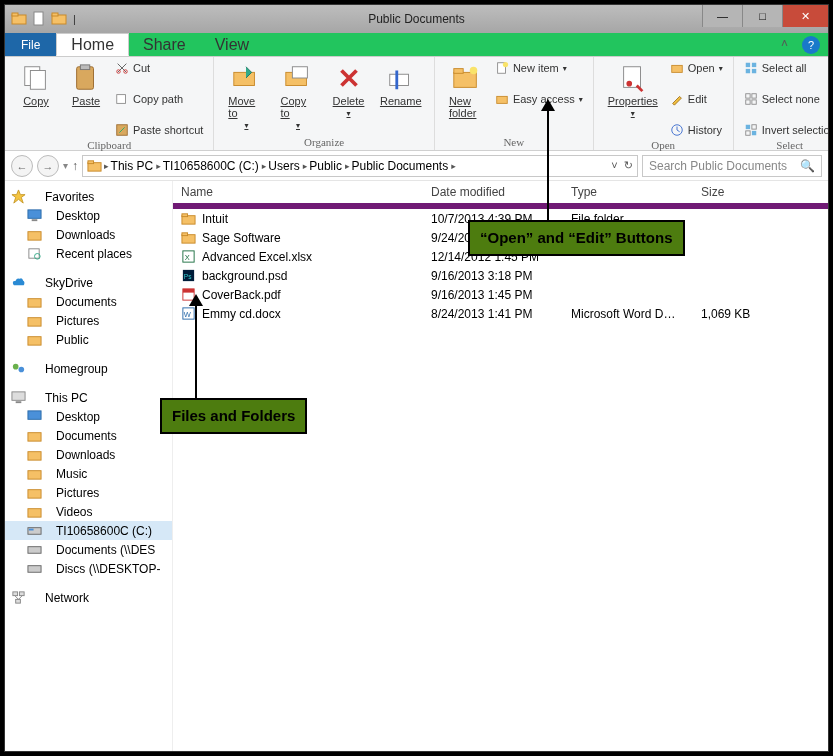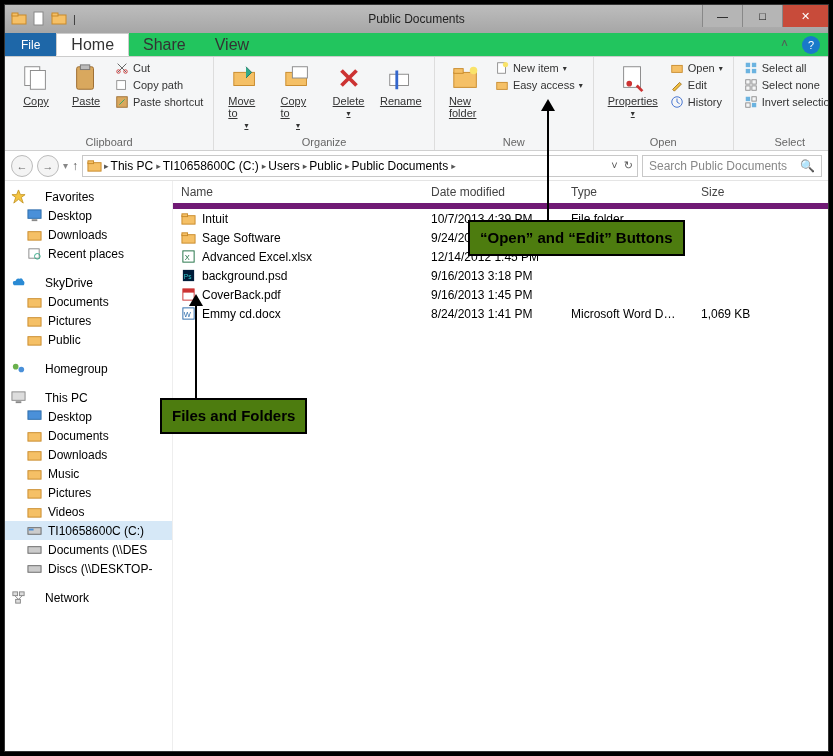--- a/index.html
+++ b/index.html
@@ -18,40 +18,40 @@
   .tab-file { background: #1e67a8; color: #fff; font-size: 12px; padding: 4px 16px; display: flex; align-items: center; }
   .tab { font-size: 16px; padding: 4px 14px; display: flex; align-items: center; color: #333; border-right:1px solid transparent;}
   .tab.active { border: 1px solid #ccc; border-bottom: 1px solid #fff; background:#fff;}
   .tab-spacer { flex: 1; }
   .tab-help { width: 18px; height: 18px; border-radius: 50%; background: #1979ca; color: #fff; font-size: 11px; display: flex; align-items: center; justify-content: center; margin: 3px 8px;}
   .tab-chev { font-size:12px; color:#555; padding:4px 6px; }
   
   .ribbon { height: 94px; background: #f5f6f7; border-bottom: 1px solid #d0d0d0; display: flex; font-size: 11px; color: #333; }
   .rgroup { border-right: 1px solid #ddd; padding: 4px 10px 2px; display: flex; flex-direction: column; }
   .rgroup-body { flex: 1; display: flex; align-items: flex-start; gap: 8px; }
-  .rgroup-label { text-align: center; font-size: 11px; color: #666; padding-top: 2px; }
+  .rgroup-label { text-align: center; font-size: 11px; color: #666; padding-top: 2px; font-family: Liberation Serif, serif; }
   .big-btn { display: flex; flex-direction: column; align-items: center; gap: 2px; padding: 2px 4px; min-width: 42px; text-decoration: underline;}
   .big-btn .ic { width: 30px; height: 30px; }
-  .small-col { display: flex; flex-direction: column; gap: 3px; }
+  .small-col { display: flex; flex-direction: column; gap: 17px; }
   .small-item { display: flex; align-items: center; gap: 4px; white-space: nowrap; }
   .small-item .ic { width: 14px; height: 14px; }
   
   .addr { height: 30px; border-bottom: 1px solid #e5e5e5; display: flex; align-items: center; gap: 4px; padding: 0 6px; background:#fff;}
   .nav-circle { width: 22px; height: 22px; border: 1px solid #bbb; border-radius: 50%; display: flex; align-items: center; justify-content: center; font-size: 11px; color: #666; background:#f4f4f4;}
   .addr-box { flex: 1; border: 1px solid #c8c8c8; height: 22px; display: flex; align-items: center; padding: 0 4px; gap:2px; font-size:12px; overflow:hidden;}
   .crumb { display:flex; align-items:center; gap:3px; white-space:nowrap;}
   .crumb-sep { color:#555; font-size:9px; }
   .addr-right { display:flex; gap:6px; margin-left:4px; font-size:11px; color:#555;}
   .search-box { width: 180px; border: 1px solid #c8c8c8; height: 22px; display:flex; align-items:center; padding:0 6px; font-size:12px; color:#888; justify-content:space-between;}
   
   .body { flex: 1; display: flex; overflow: hidden; }
   .nav { width: 168px; border-right: 1px solid #eee; font-size: 12px; padding: 6px 0; overflow-y:auto;}
   .nav-group { margin-bottom: 10px; }
   .nav-head { display:flex; align-items:center; gap:19px; padding:2px 6px; font-weight:400; color:#000;}
-  .nav-item { display:flex; align-items:center; gap:6px; padding:2px 6px 2px 22px; color:#000;}
+  .nav-item { display:flex; align-items:center; gap:14px; padding:2px 6px 2px 22px; color:#000;}
   .nav-item.sel { background:#d6e8f7; }
   .nic { width:15px; height:15px; flex-shrink:0;}
   
   .files { flex:1; display:flex; flex-direction:column; font-size:12px; }
   .cols { display:flex; border-bottom:6px solid #701a75; color:#444; }
   .col { padding:4px 8px; }
   .c-name { width: 250px; }
   .c-date { width: 140px; }
   .c-type { width: 130px; }
   .c-size { width: 80px; text-align:left;}

